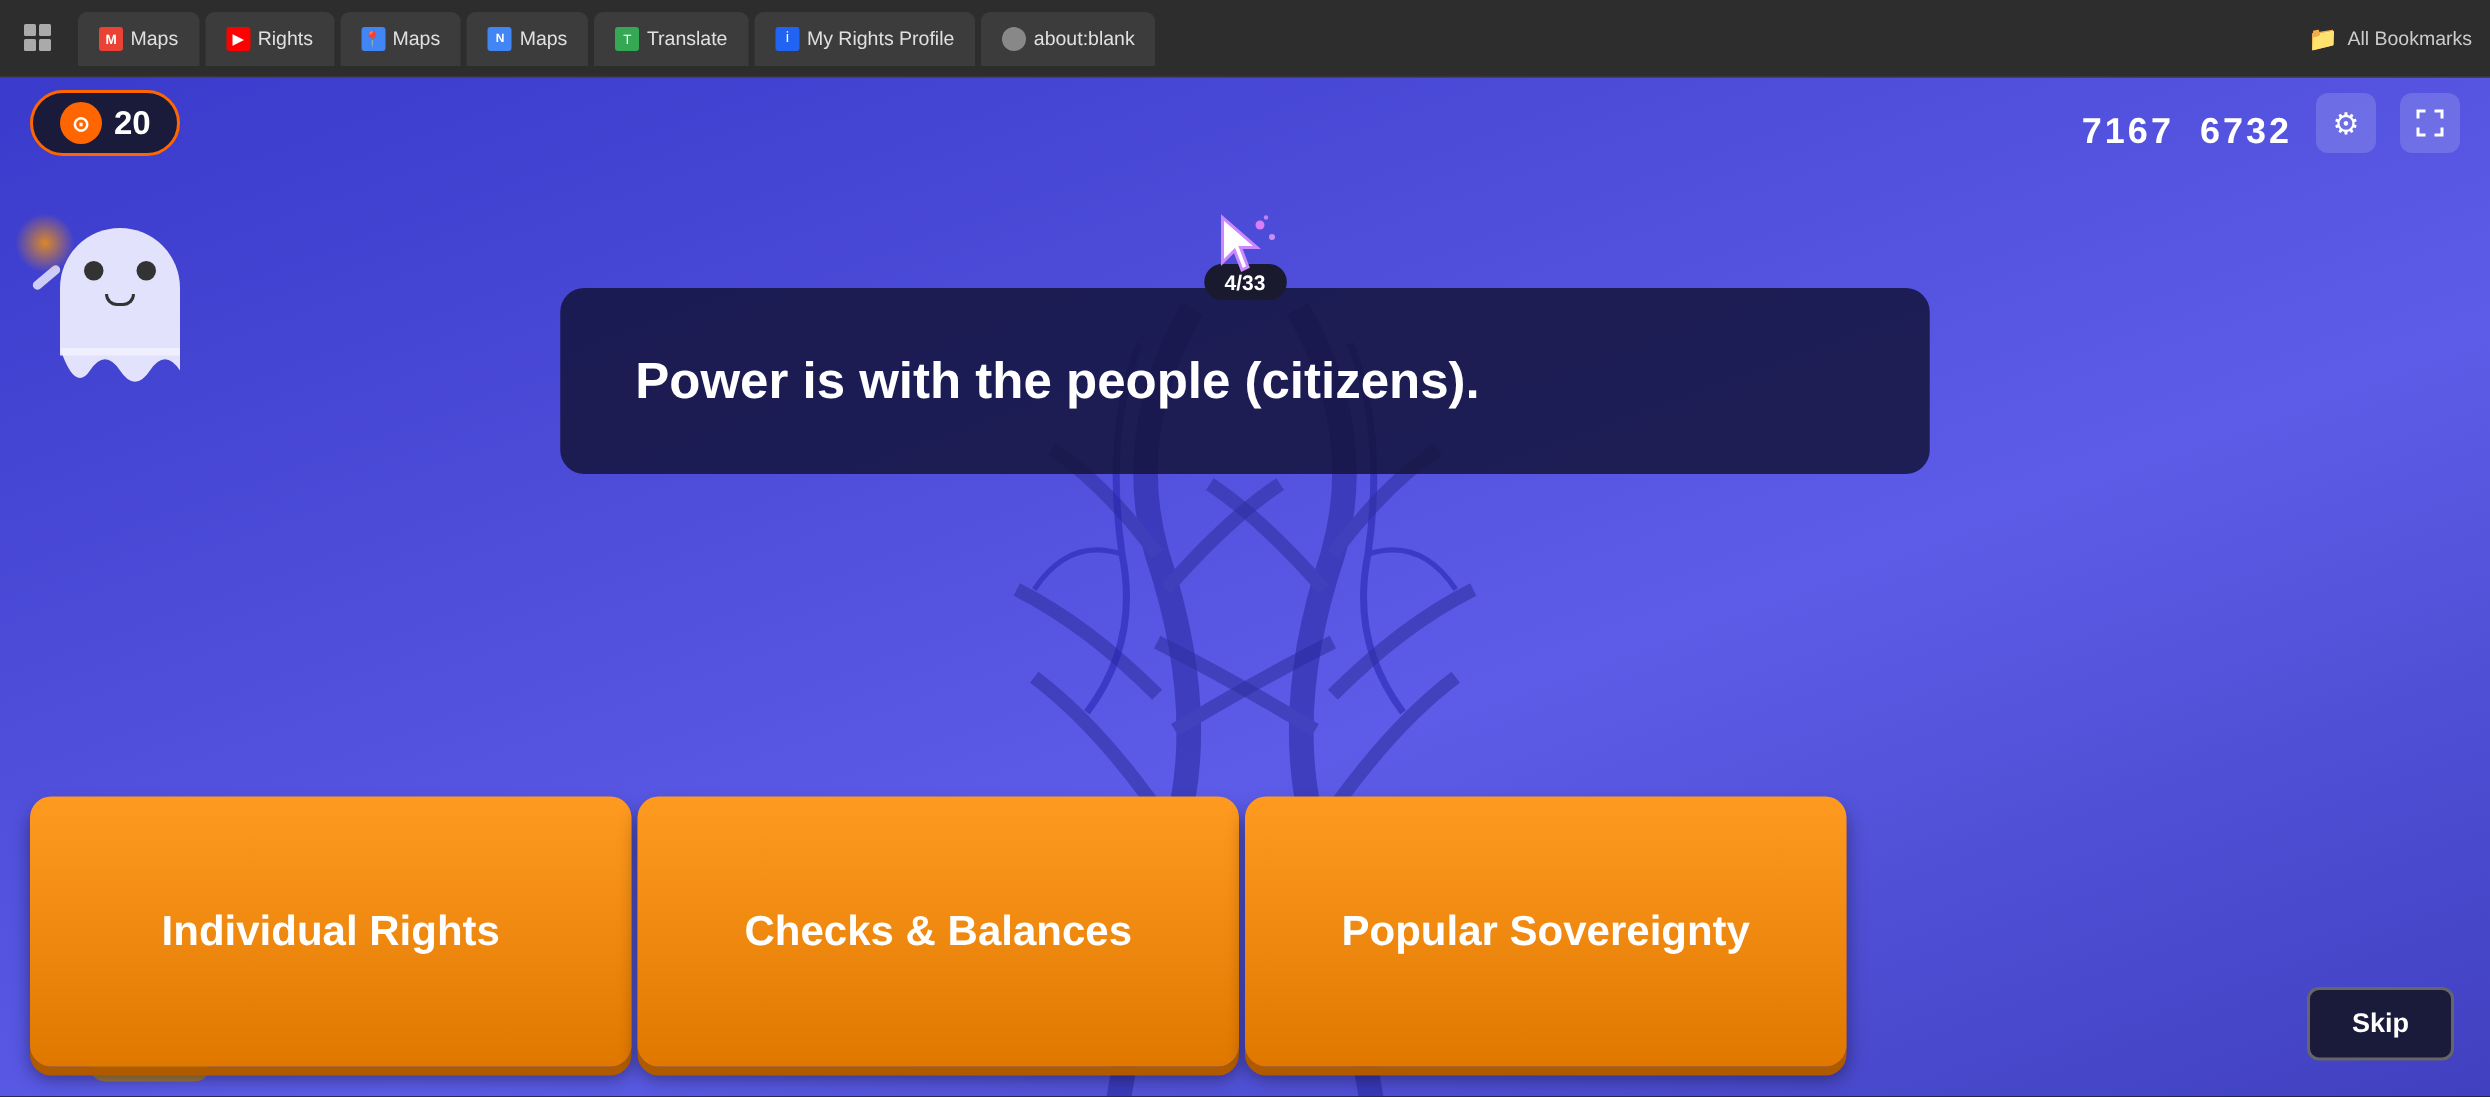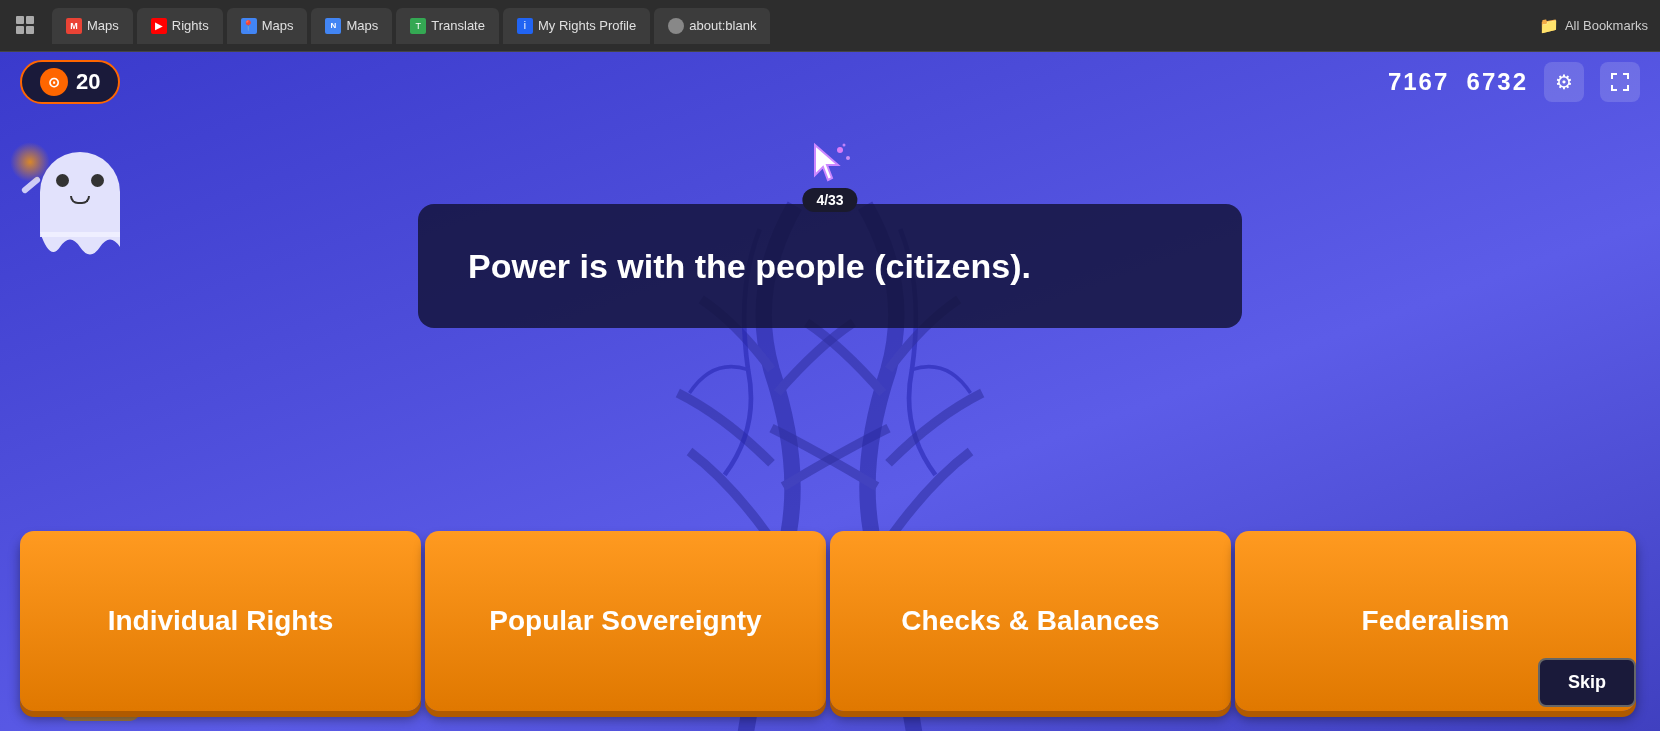--- a/index.html
+++ b/index.html
@@ -104,21 +104,21 @@
       align-items: center;
       justify-content: center;
       color: white;
       font-size: 14px;
       font-weight: bold;
     }
 
     .top-right-controls {
       margin-left: auto;
       display: flex;
-      align-items: center;
+      align-items: flex-end;
       gap: 16px;
       color: white;
     }
 
     .score-numbers {
       font-size: 24px;
       font-weight: bold;
       color: white;
       letter-spacing: 2px;
     }
@@ -132,24 +132,24 @@
       align-items: center;
       justify-content: center;
       cursor: pointer;
       color: white;
       font-size: 20px;
     }
 
     
     .question-container {
       position: absolute;
-      top: 152px;
+      top: 140px;
       left: 50%;
       transform: translateX(-50%);
-      width: 824px;
+      width: 913px;
       z-index: 10;
     }
 
     .question-counter {
       background: #1a1a2e;
       color: white;
       font-size: 14px;
       font-weight: bold;
       padding: 4px 14px;
       border-radius: 12px;
@@ -426,23 +426,22 @@
 
   <div class="question-container">
     <div class="question-counter">4/33</div>
     <div class="question-card">
       <div class="question-text">Power is with the people (citizens).</div>
     </div>
   </div>
 
   <div class="answers-grid">
     <button class="answer-btn">Individual Rights</button>
+    <button class="answer-btn">Checks &amp; Balances</button>
     <button class="answer-btn">Popular Sovereignty</button>
-    <button class="answer-btn">Checks &amp; Balances</button>
-    <button class="answer-btn">Federalism</button>
   </div>
 
   <button class="skip-btn">Skip</button>
 
   <div class="bottom-char-left">
     <div style="width:80px; height:70px; background:linear-gradient(180deg, #c8a870 0%, #a07840 100%); border-radius:30px 30px 10px 10px; position:relative; bottom:0;">
 
       <div style="position:absolute; top:10px; left:5px; right:5px; height:3px; background:#e0c090; border-radius:2px;"></div>
       <div style="position:absolute; top:20px; left:8px; right:8px; height:3px; background:#e0c090; border-radius:2px;"></div>
       <div style="position:absolute; top:30px; left:5px; right:5px; height:3px; background:#e0c090; border-radius:2px;"></div>

